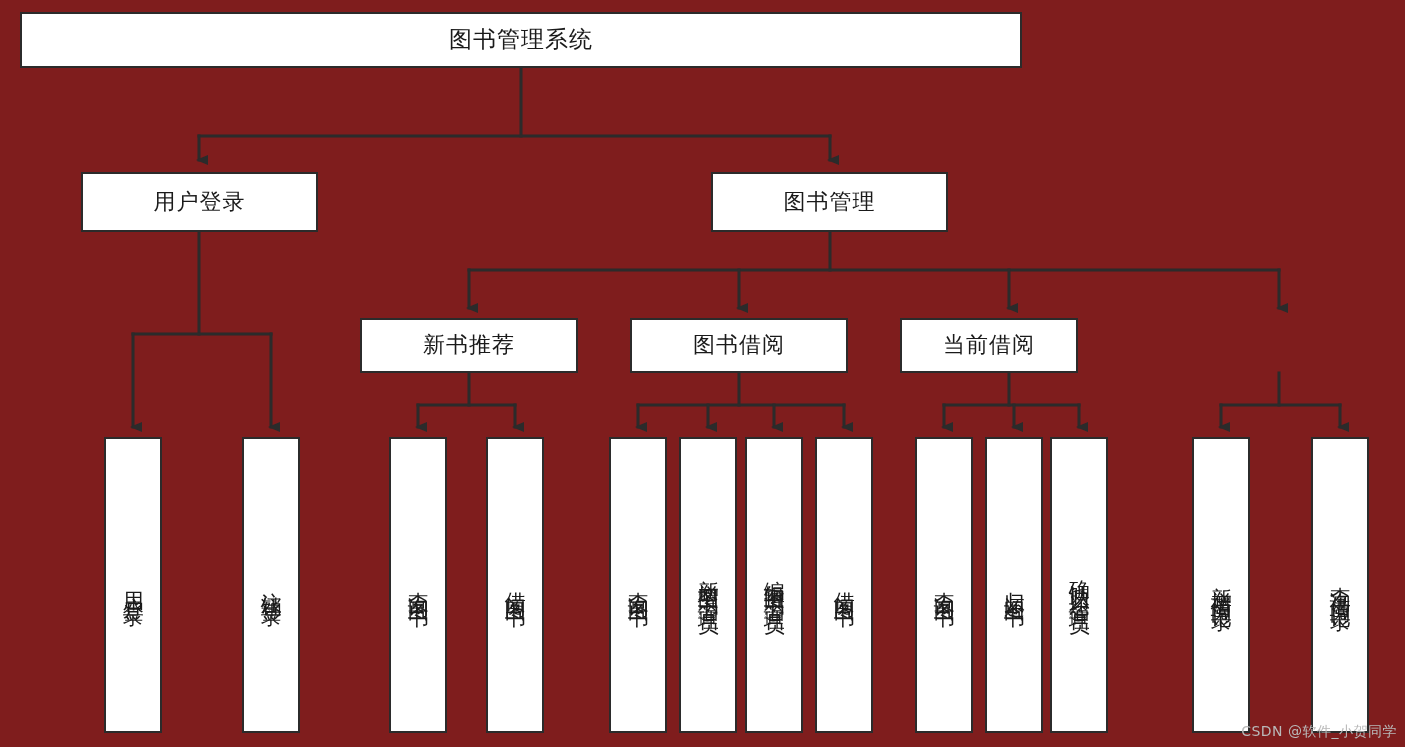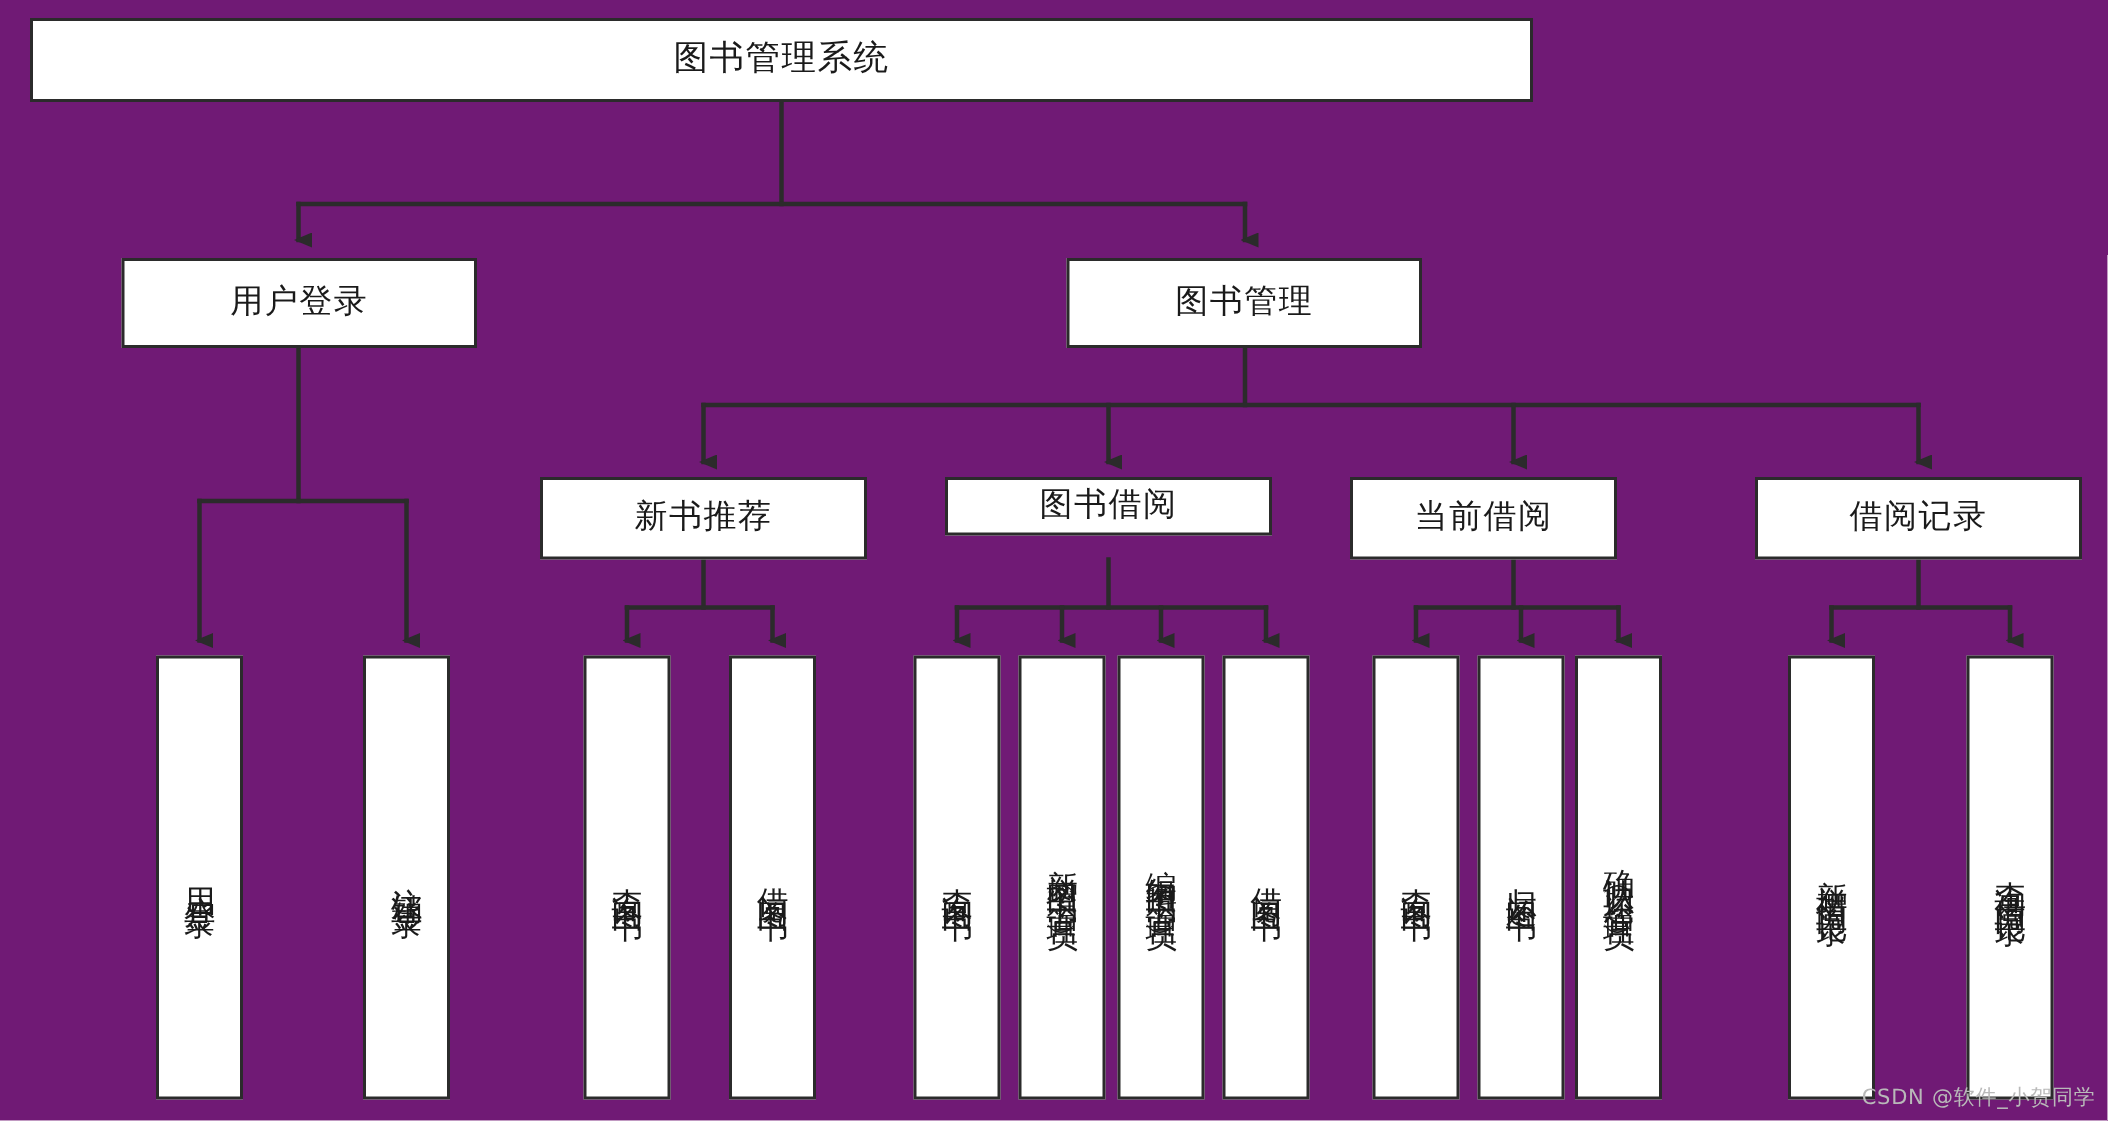--- a/index.html
+++ b/index.html
@@ -8,21 +8,21 @@
     padding: 0;
     background: #ffffff;
   }
   body {
     font-family: "DejaVu Sans", "Liberation Sans", sans-serif;
   }
   #diagram-root {
     position: relative;
     width: 1405px;
     height: 747px;
-    background: #701a75;
+    background: #7f1d1d;
     overflow: hidden;
   }
   #svg-layer {
     position: absolute;
     left: 0;
     top: 0;
     width: 1405px;
     height: 747px;
   }
   .node {
@@ -127,28 +127,25 @@
   <div class="node node-h" style="left:81px; top:172px; width:237px; height:60px;">
     <span>用户登录</span>
   </div>
   <div class="node node-h" style="left:711px; top:172px; width:237px; height:60px;">
     <span>图书管理</span>
   </div>
 
   <div class="node node-h" style="left:360px; top:318px; width:218px; height:55px;">
     <span>新书推荐</span>
   </div>
-  <div class="node node-h" style="left:630px; top:318px; width:218px; height:39px;">
+  <div class="node node-h" style="left:630px; top:318px; width:218px; height:55px;">
     <span>图书借阅</span>
   </div>
   <div class="node node-h" style="left:900px; top:318px; width:178px; height:55px;">
     <span>当前借阅</span>
-  </div>
-  <div class="node node-h" style="left:1170px; top:318px; width:218px; height:55px;">
-    <span>借阅记录</span>
   </div>
 
   <div class="node node-v" style="left:104px; top:437px; width:58px; height:296px;">
     <span>用户登录</span>
   </div>
   <div class="node node-v" style="left:242px; top:437px; width:58px; height:296px;">
     <span>注销登录</span>
   </div>
 
   <div class="node node-v" style="left:389px; top:437px; width:58px; height:296px;">

